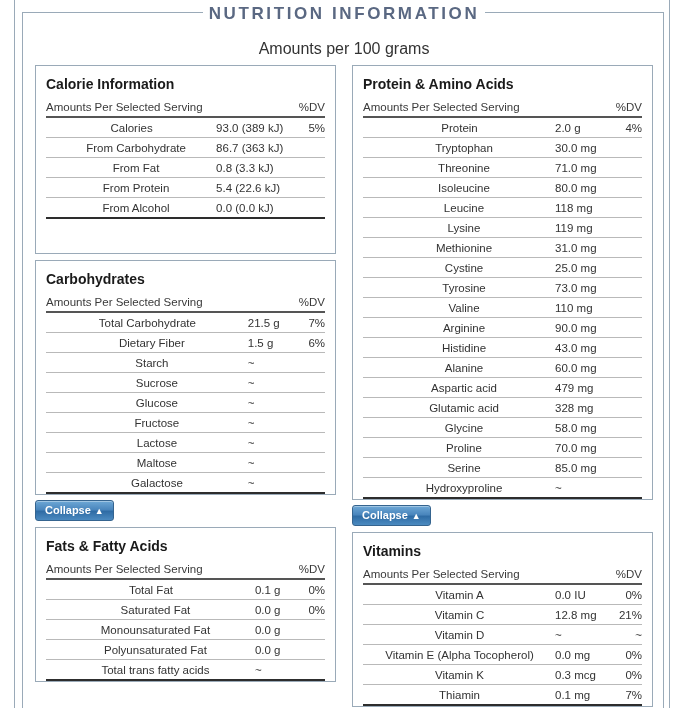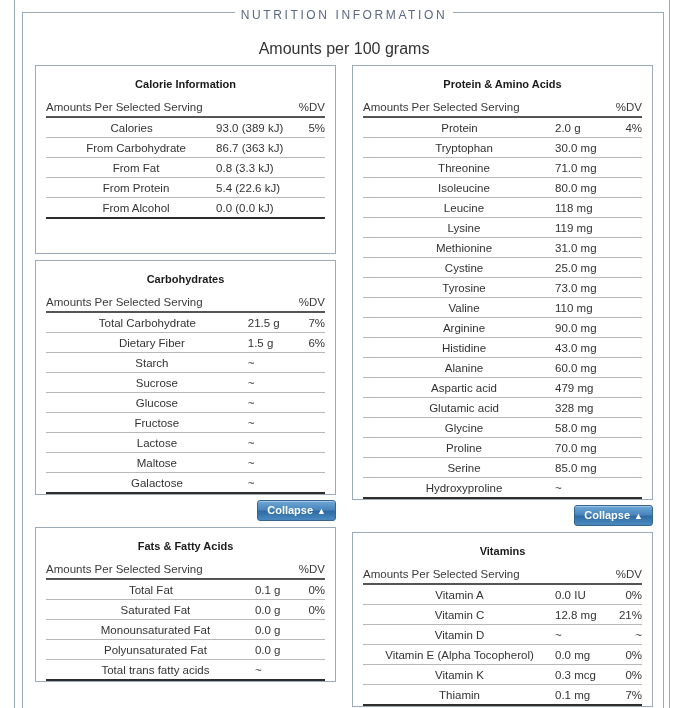--- a/index.html
+++ b/index.html
@@ -39,22 +39,22 @@
     left: 0;
     top: -8px;
     width: 642px;
     text-align: center;
     pointer-events: none;
   }
   .legend-inner {
     display: inline-block;
     background: #ffffff;
     padding: 0 6px;
-    font-size: 12px;
-    font-weight: normal;
+    font-size: 17px;
+    font-weight: bold;
     letter-spacing: 2.6px;
     color: #5a6882;
     line-height: 14px;
     text-align: right;
   }
   .subtitle {
     position: absolute;
     left: 0;
     top: 27px;
     width: 642px;
@@ -79,22 +79,22 @@
   .col-right { padding: 0 12px 0 8px; }
 
   .panel {
     border: 1px solid #9aaab8;
     background: #ffffff;
     box-sizing: border-box;
     padding: 0 10px 0 10px;
     margin-bottom: 6px;
   }
   .panel-title {
-    text-align: center;
-    font-size: 11px;
+    text-align: left;
+    font-size: 14px;
     font-weight: bold;
     color: #1a1a1a;
     padding: 11px 0 9px 0;
     line-height: 14px;
   }
   table.nut {
     width: 100%;
     border-collapse: collapse;
     font-size: 11.5px;
     color: #333333;
@@ -122,21 +122,20 @@
   td.dv   { text-align: right; white-space: nowrap; width: 36px; }
   td.hname { text-align: left; }
   td.hdv  { text-align: right; width: 36px; }
   .ind0 { padding-left: 1px !important; }
   .ind1 { padding-left: 10px !important; }
   .ind2 { padding-left: 20px !important; }
 
   .spacer-rows { height: 34px; }
 
   .collapse-bar {
-    text-align: right;
     padding: 0;
     margin: -1px 0 6px 0;
   }
   .collapse-btn {
     display: inline-block;
     font-size: 11px;
     font-weight: bold;
     color: #ffffff;
     background: linear-gradient(to bottom, #6ea8d6 0%, #4a86bd 45%, #2f6ca5 55%, #4b8ac0 100%);
     border: 1px solid #35648f;

